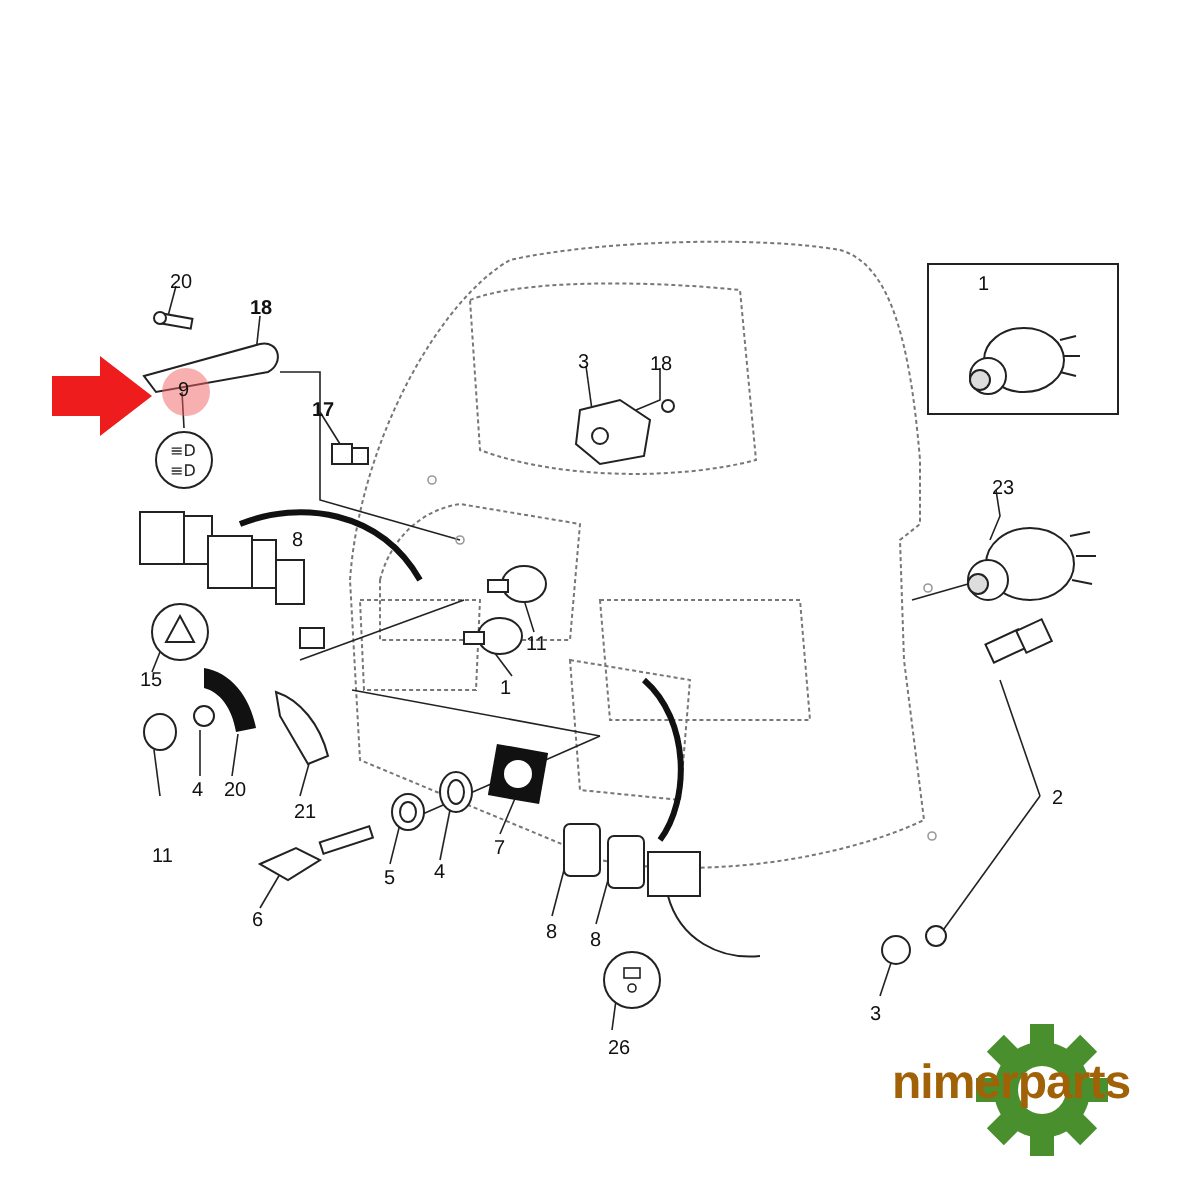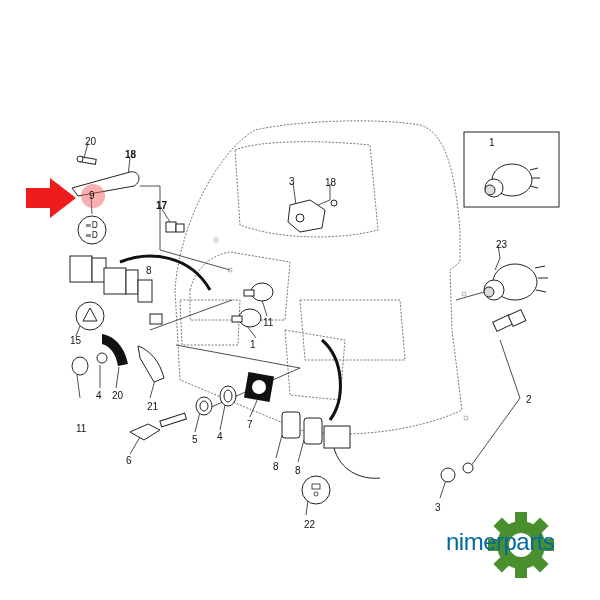--- a/index.html
+++ b/index.html
@@ -2,22 +2,22 @@
 <html><head>
 <meta charset="utf-8">
 <style>
   html, body { margin: 0; padding: 0; background: #ffffff; }
   body { width: 600px; height: 600px; position: relative; overflow: hidden;
          font-family: "Liberation Sans", sans-serif; }
   #diagram { position: absolute; left: 0; top: 0; width: 600px; height: 600px; }
   .callout { position: absolute; font-size: 10px; color: #111; line-height: 1;
              font-family: "Liberation Sans", sans-serif; }
   .brand { position: absolute; left: 440px; top: 508px; width: 160px; height: 80px; }
-  .brand-text { position: absolute; left: 6px; top: 20px; font-size: 24px; font-weight: normal;
-                color: #0369a1; letter-spacing: -0.5px; font-family: "Liberation Sans", sans-serif; }
+  .brand-text { position: absolute; left: 6px; top: 20px; font-size: 24px; font-weight: bold;
+                color: #a16207; letter-spacing: -0.5px; font-family: "Liberation Sans", sans-serif; }
 </style>
 </head>
 <body>
 
 <svg id="diagram" viewBox="0 0 600 600" xmlns="http://www.w3.org/2000/svg">
 
   <g fill="none" stroke="#777" stroke-width="1" stroke-dasharray="2,1.5">
     <path d="M175,290 C180,220 220,150 255,130 C300,120 380,118 420,125 C445,132 455,170 460,230 L460,262 L450,270 L452,330 L462,410 C420,430 350,440 300,430 L180,380 Z"></path>
     <path d="M235,150 C260,140 320,140 370,145 L378,230 C340,240 280,240 240,225 Z"></path>
     <path d="M190,290 C195,270 210,255 230,252 L290,262 L285,320 L190,320 Z"></path>
@@ -205,21 +205,21 @@
   <span class="callout" style="left:96px;top:391px;">4</span>
   <span class="callout" style="left:250px;top:340px;">1</span>
   <span class="callout" style="left:263px;top:318px;">11</span>
   <span class="callout" style="left:325px;top:178px;">18</span>
   <span class="callout" style="left:289px;top:177px;">3</span>
   <span class="callout" style="left:156px;top:201px;font-weight:bold;">17</span>
   <span class="callout" style="left:125px;top:150px;font-weight:bold;">18</span>
   <span class="callout" style="left:85px;top:137px;">20</span>
   <span class="callout" style="left:112px;top:391px;">20</span>
   <span class="callout" style="left:147px;top:402px;">21</span>
-  <span class="callout" style="left:304px;top:520px;">22</span>
+  <span class="callout" style="left:304px;top:520px;">26</span>
   <span class="callout" style="left:496px;top:240px;">23</span>
 </div>
 
 <div class="brand">
   <svg width="70" height="70" viewBox="0 0 70 70" style="position:absolute;left:46px;top:2px;">
     <g fill="#4a8f2e">
       <circle cx="35" cy="35" r="24"></circle>
       <rect x="29" y="2" width="12" height="14"></rect>
       <rect x="29" y="54" width="12" height="14"></rect>
       <rect x="2" y="29" width="14" height="12"></rect>

